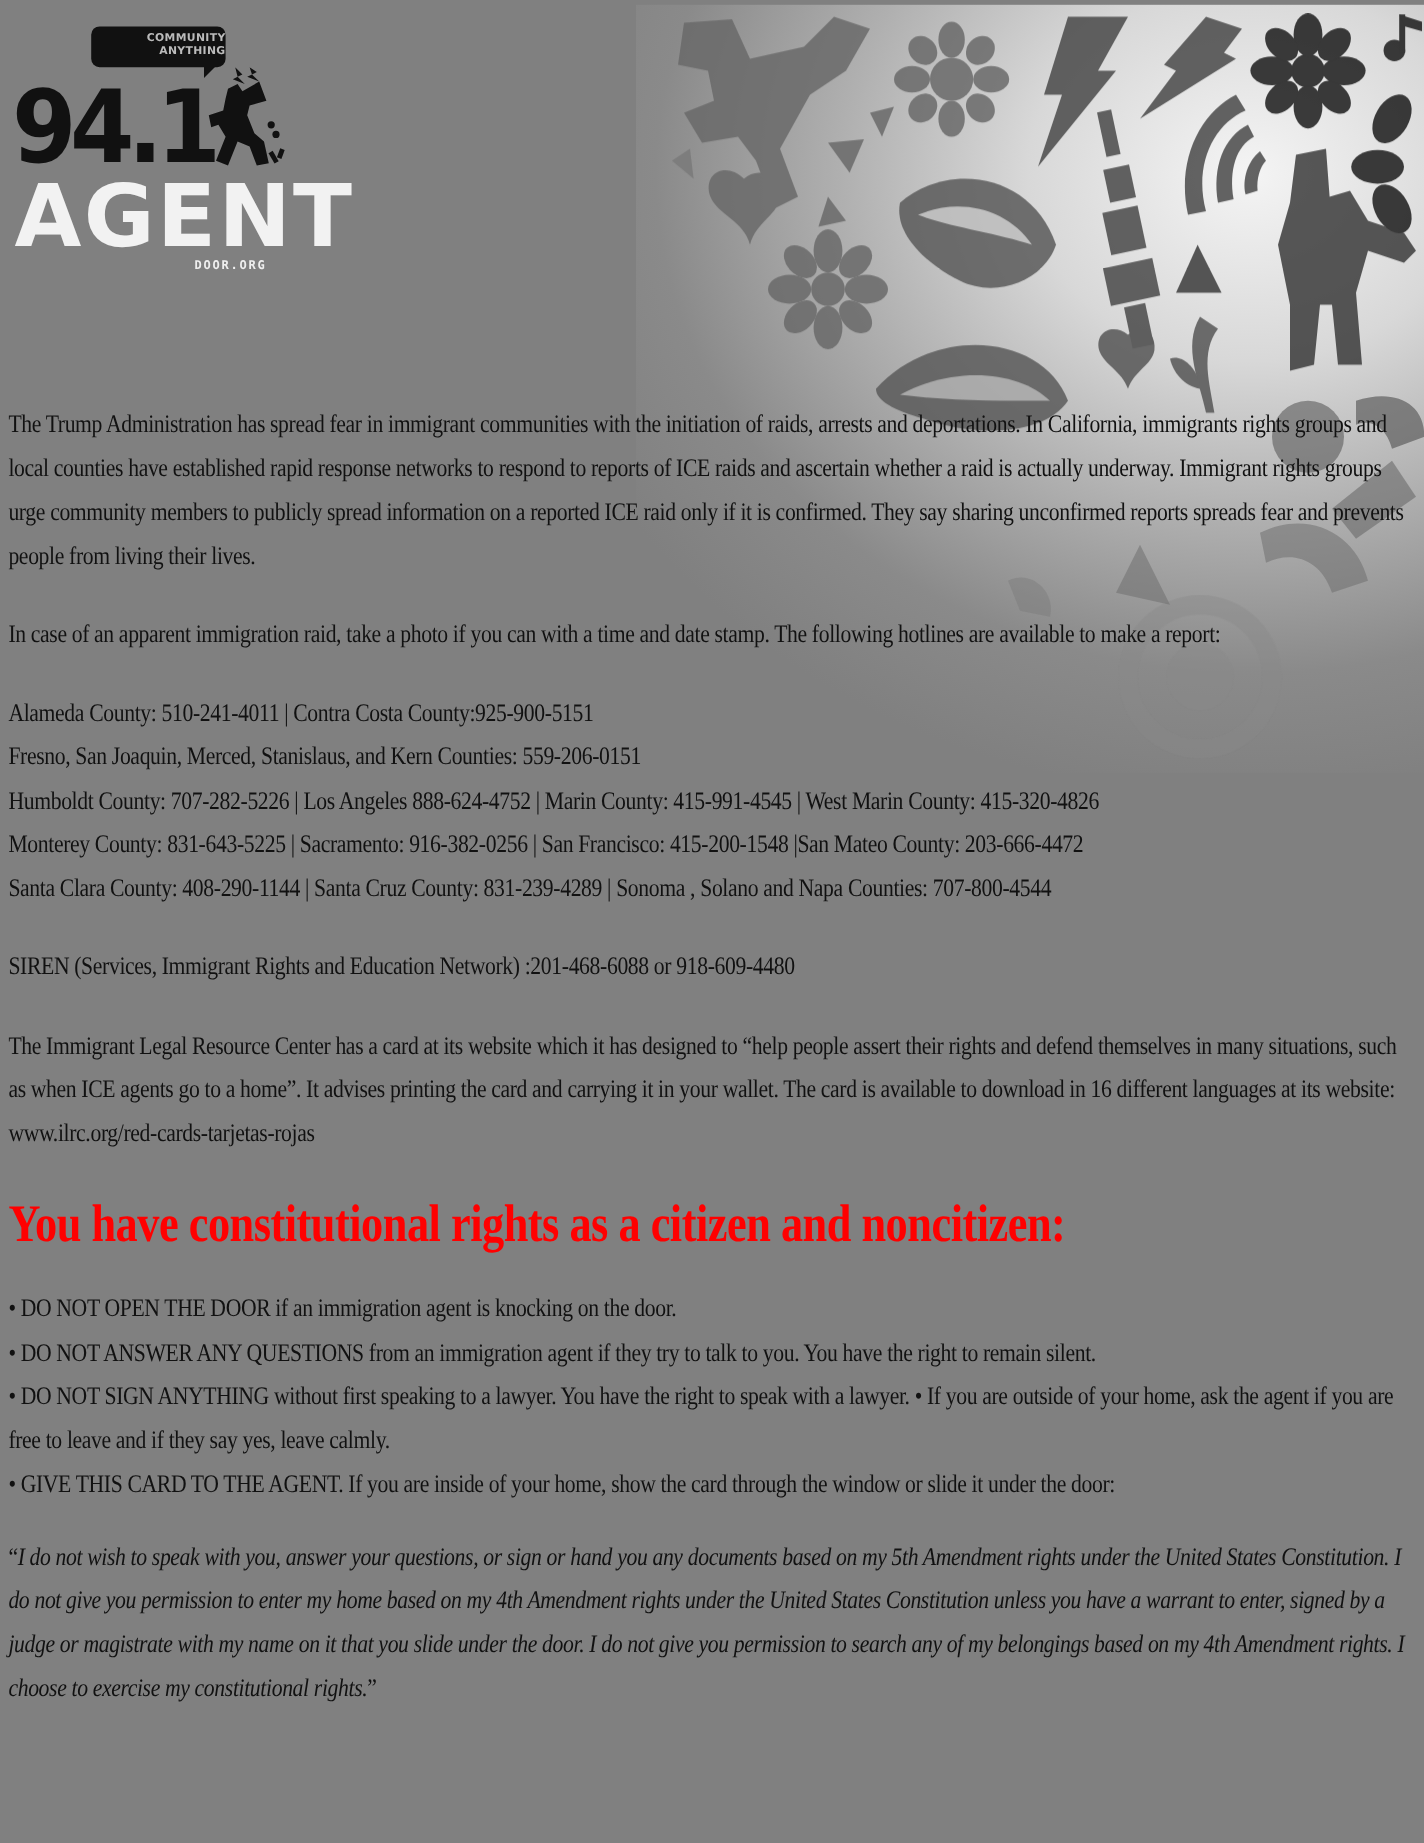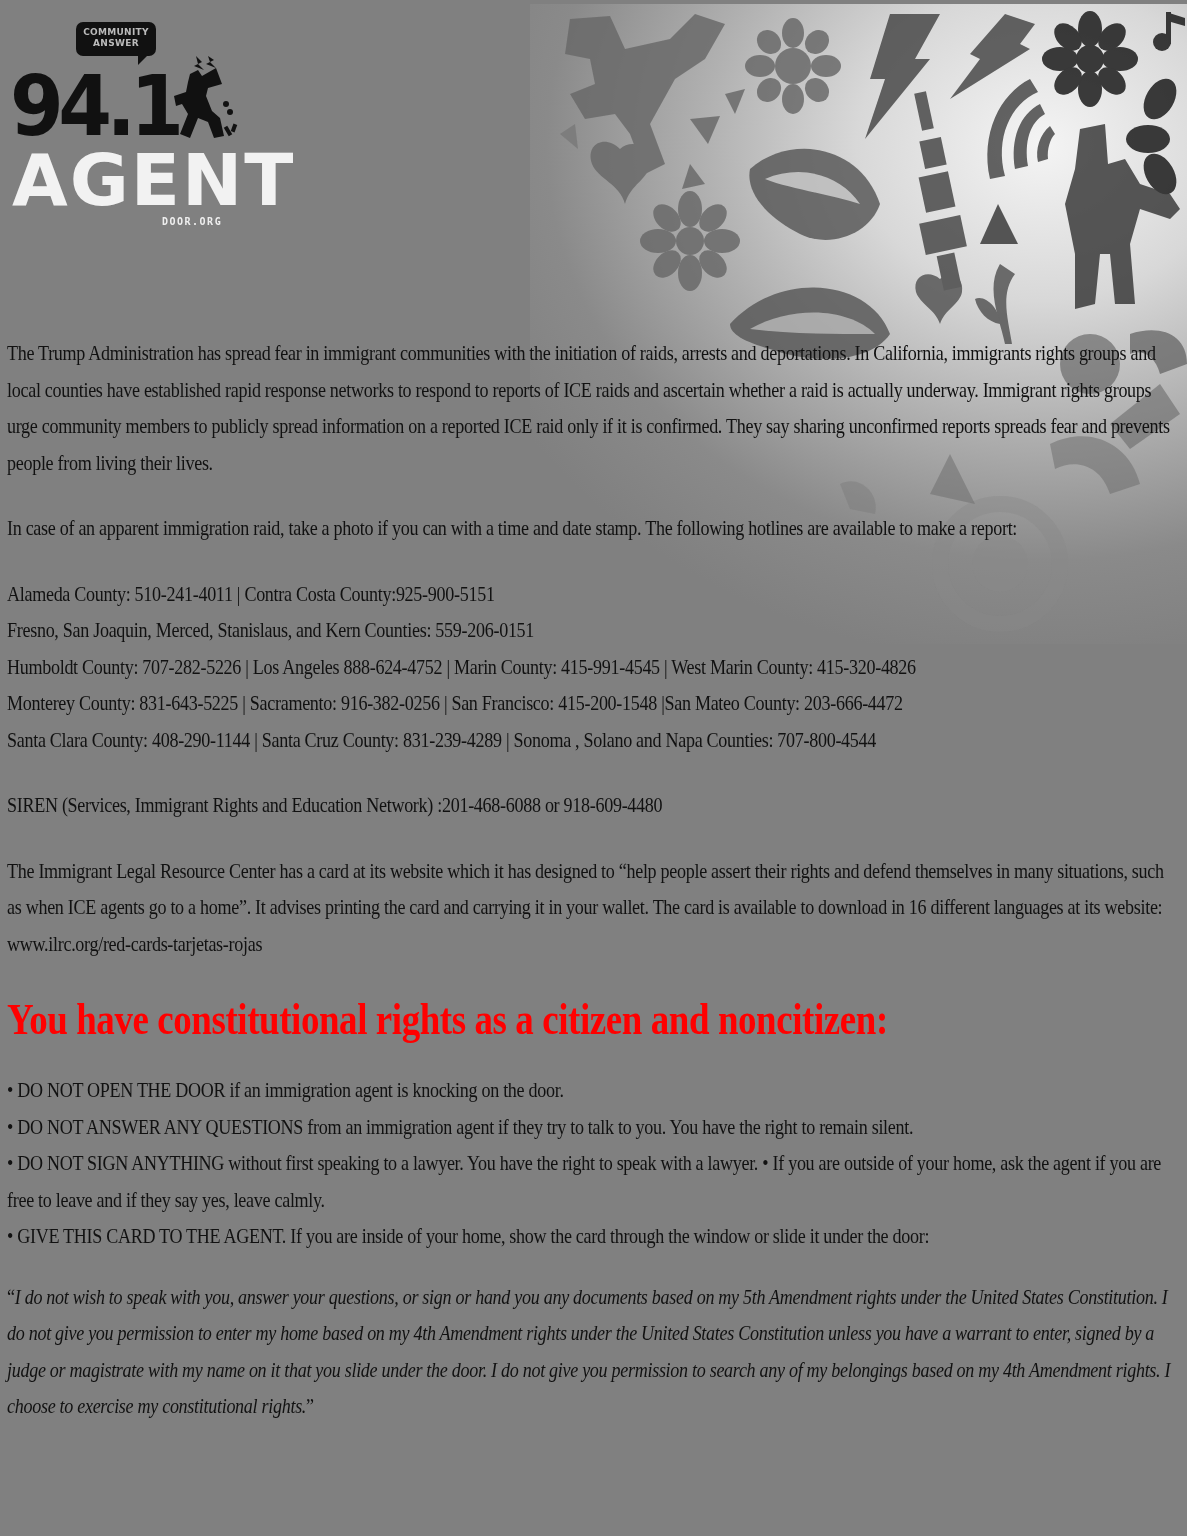--- a/index.html
+++ b/index.html
@@ -32,30 +32,30 @@
       position: absolute;
       left: 10px;
       top: 18px;
       width: 230px;
       height: 215px;
     }
     .logo .bubble {
       position: absolute;
       left: 66px;
       top: 4px;
-      width: 80px;
+      width: 112px;
       height: 34px;
       background: #111;
       border-radius: 7px;
       color: #bbb;
       font-family: "DejaVu Sans", sans-serif;
       font-weight: bold;
       font-size: 9px;
       line-height: 11px;
-      text-align: center;
+      text-align: right;
       padding-top: 5px;
       box-sizing: border-box;
       letter-spacing: 0.3px;
     }
     .logo .bubble::after {
       content: "";
       position: absolute;
       right: 8px;
       bottom: -9px;
       border-left: 10px solid #111;
@@ -230,21 +230,21 @@
       <path d="M310 480 C330 470 350 490 345 510 L320 505 Z" fill="#7a7a7a" opacity="0.5"></path>
       <circle cx="560" cy="360" r="30" fill="#5a5a5a" opacity="0.7"></circle>
       <path d="M600 330 C630 320 657 330 657 360 L630 370 C625 350 610 345 600 350 Z" fill="#5a5a5a" opacity="0.8"></path>
     </g>
   </svg>
 </div>
 
 <div class="logo">
   <div class="bubble">
     <div>COMMUNITY</div>
-    <div>ANSWER</div>
+    <div>ANYTHING</div>
   </div>
   <div class="freq">94.1</div>
   <div class="mascot">
     <svg width="70" height="90" viewBox="0 0 70 90">
       <g fill="#111">
         <path d="M22 18 L30 14 L34 20 L48 12 L54 28 L40 32 L38 40 L44 55 L52 62 L56 80 L46 82 L40 66 L30 62 L22 82 L12 78 L20 58 L14 48 L8 50 L6 40 L18 36 L20 26 Z"></path>
         <path d="M28 0 L34 6 L30 8 L36 14 L26 10 L30 8 Z"></path>
         <path d="M40 0 L46 4 L42 6 L48 12 L38 8 L42 6 Z"></path>
         <circle cx="58" cy="48" r="3"></circle>
         <circle cx="62" cy="56" r="3"></circle>

